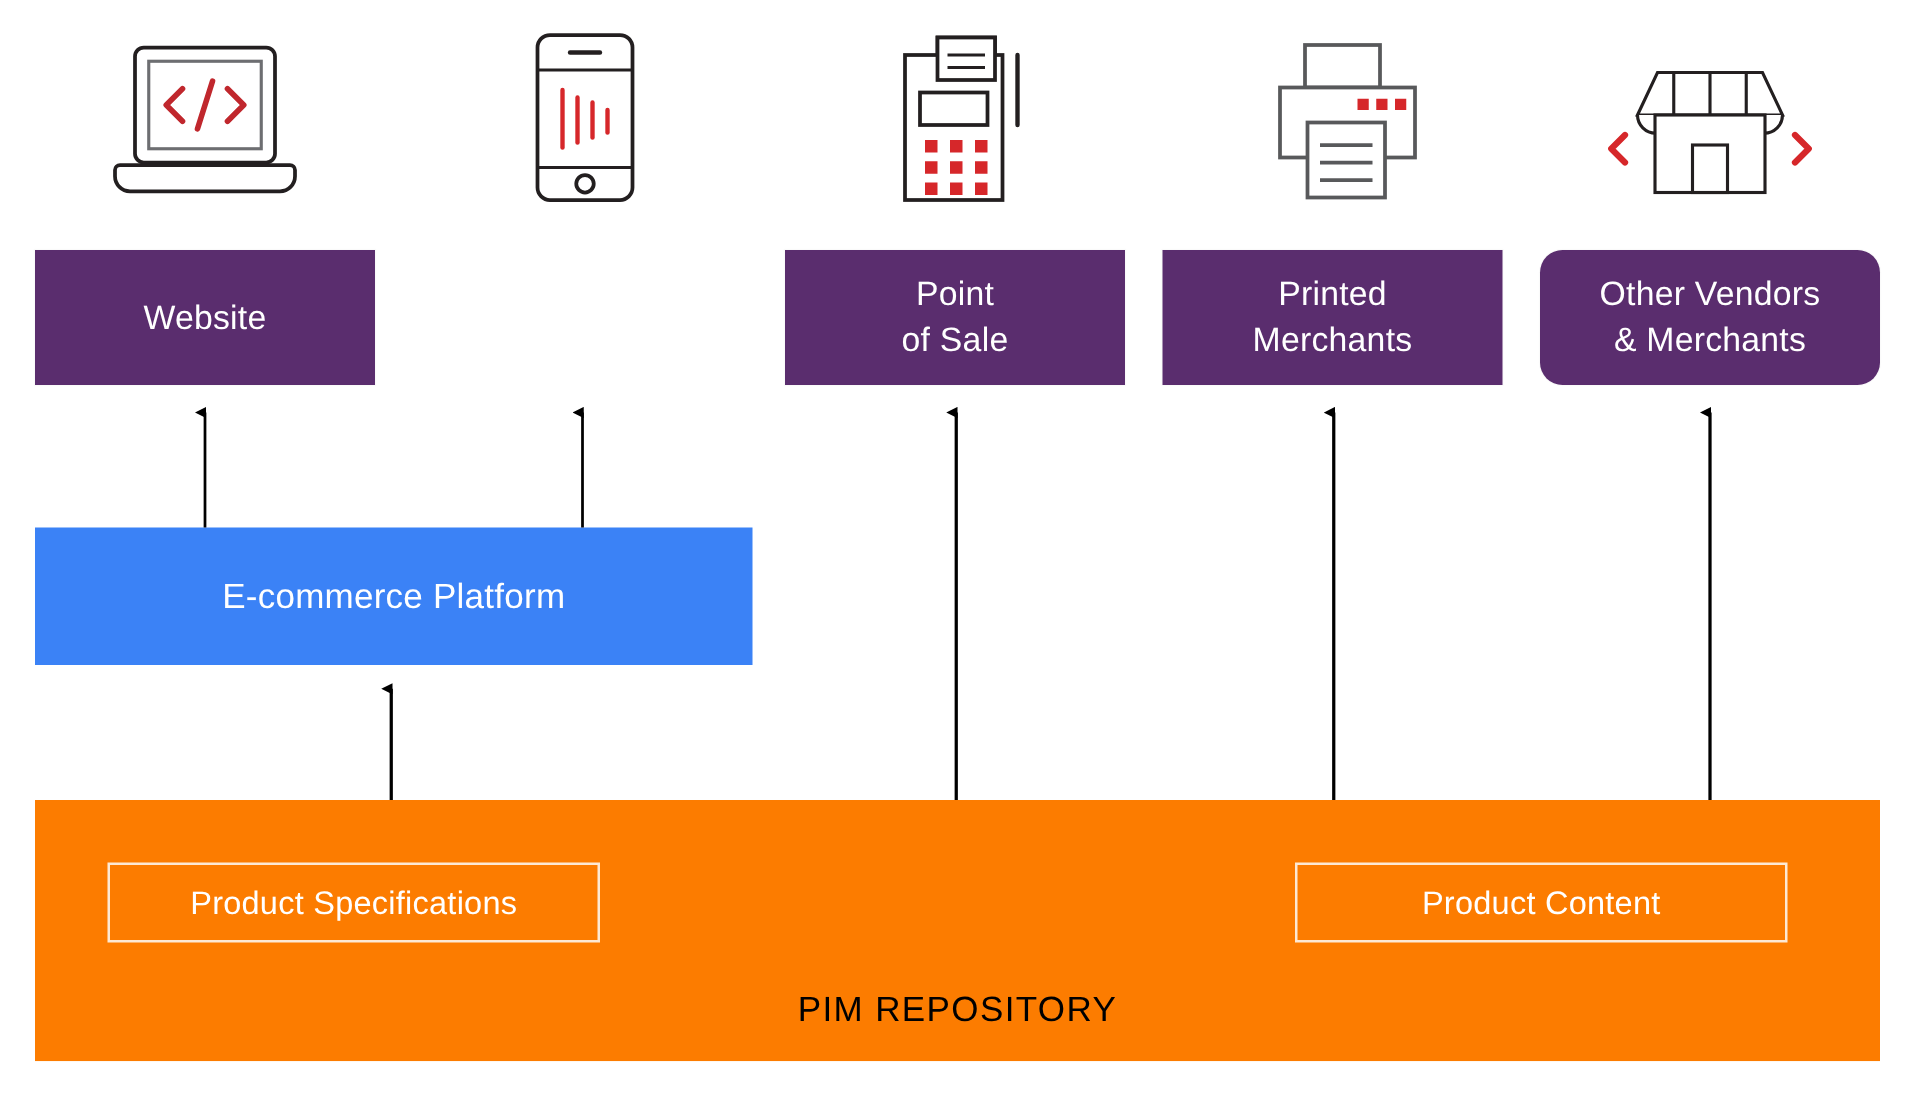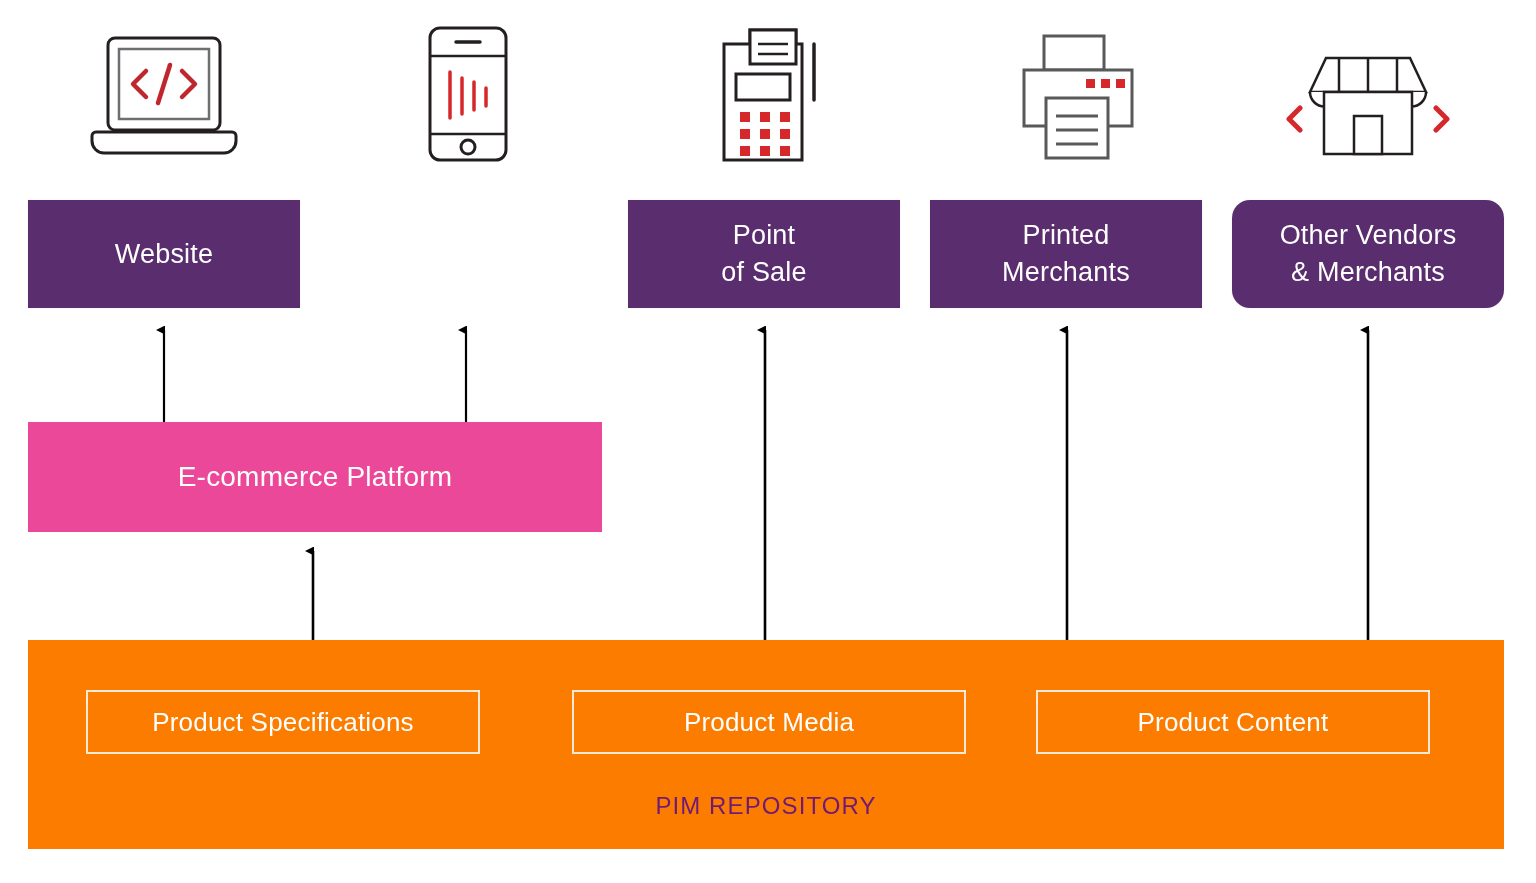--- a/index.html
+++ b/index.html
@@ -31,21 +31,21 @@
     line-height: 1.36;
     font-weight: 400;
     letter-spacing: .2px;
     box-shadow: 0 0 0 1px rgba(0,0,0,0.02);
   }
   .channel-box .label-line { display: block; }
 
   
   .platform-box {
     position: absolute;
-    background: #ec4899;
+    background: #3b82f6;
     color: #ffffff;
     display: flex;
     align-items: center;
     justify-content: center;
     font-size: 28px;
     letter-spacing: .2px;
   }
 
   
   .pim-panel {
@@ -58,22 +58,22 @@
     color: #ffffff;
     display: flex;
     align-items: center;
     justify-content: center;
     font-size: 26px;
     box-sizing: border-box;
     letter-spacing: .2px;
   }
   .pim-title {
     position: absolute;
-    color: #701a75;
-    font-size: 24px;
+    color: #000000;
+    font-size: 28px;
     letter-spacing: 1.1px;
     text-align: center;
     width: 100%;
     left: 0;
   }
 
   
   .icon-wrap {
     position: absolute;
     display: flex;
@@ -208,23 +208,20 @@
   <div class="platform-box" style="left:28px; top:422px; width:574px; height:110px;">
     <span>E-commerce Platform</span>
   </div>
 
   <div class="pim-panel" style="left:28px; top:640px; width:1476px; height:216px;">
 
     <div class="pim-sub-box" style="left:58px; top:50px; width:394px; height:64px;">
       <span>Product Specifications</span>
     </div>
 
-    <div class="pim-sub-box" style="left:544px; top:50px; width:394px; height:64px;">
-      <span>Product Media</span>
-    </div>
 
     <div class="pim-sub-box" style="left:1008px; top:50px; width:394px; height:64px;">
       <span>Product Content</span>
     </div>
 
     <div class="pim-title" style="top:152px;">PIM REPOSITORY</div>
   </div>
 
   <svg class="arrow-layer" width="1536" height="883" viewBox="0 0 1536 883" fill="none">
     <defs>

